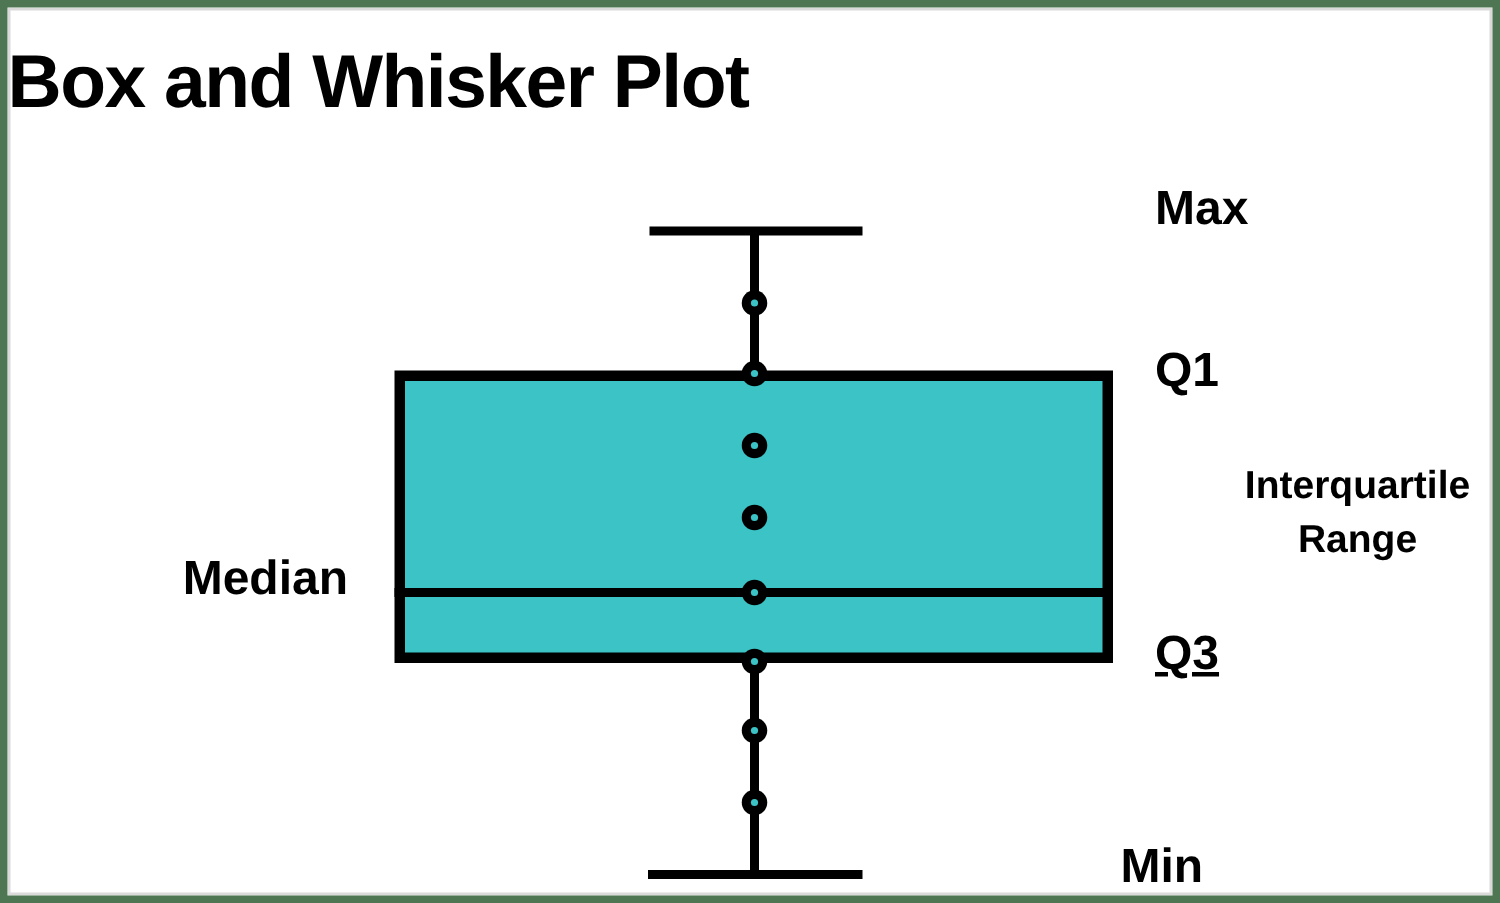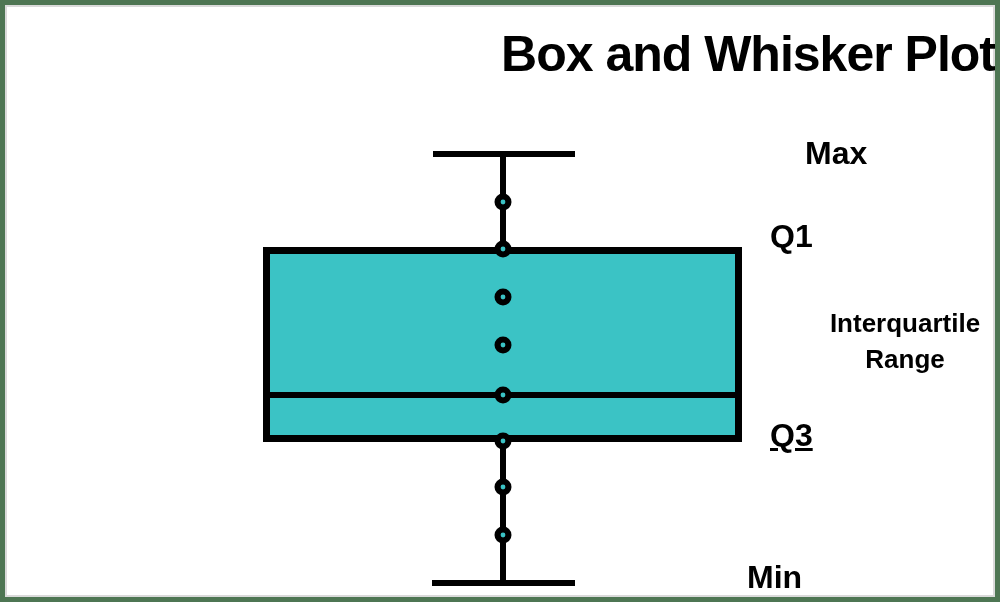--- a/index.html
+++ b/index.html
@@ -45,37 +45,37 @@
     stroke-width: 6;
     fill: none;
   }
   .dot-outer { fill: var(--line-color); }
   .dot-inner { fill: var(--box-fill); }
   .diagram-title {
     position: absolute;
     left: 0;
     top: 20px;
     width: 100%;
-    text-align: right;
+    text-align: left;
     font-size: 50px;
     font-weight: 700;
     letter-spacing: -1px;
     color: #000000;
     white-space: nowrap;
   }
   .side-label {
     position: absolute;
     font-size: 32px;
     font-weight: 700;
     line-height: 40px;
     color: #000000;
     white-space: nowrap;
   }
-  .label-max    { left: 765px; top: 128px; margin-left: 35px; }
-  .label-q1     { left: 765px; top: 211px; }
+  .label-max    { left: 765px; top: 113px; }
+  .label-q1     { left: 765px; top: 221px; }
   .label-q3     { left: 765px; top: 410px; text-decoration: underline; }
   .label-min    { left: 742px; top: 552px; }
   .label-median { right: 763px; top: 360px; text-align: right; }
   .label-iqr {
     position: absolute;
     left: 798px;
     top: 300px;
     width: 204px;
     text-align: center;
     font-size: 26px;
@@ -141,14 +141,15 @@
   </svg>
 
   <div class="side-label label-max">Max</div>
   <div class="side-label label-q1">Q1</div>
   <div class="label-iqr">
     <span>Interquartile</span>
     <span>Range</span>
   </div>
   <div class="side-label label-q3">Q3</div>
   <div class="side-label label-min">Min</div>
+  <div class="side-label label-median">Median</div>
 
 </div>
 
 </body></html>

